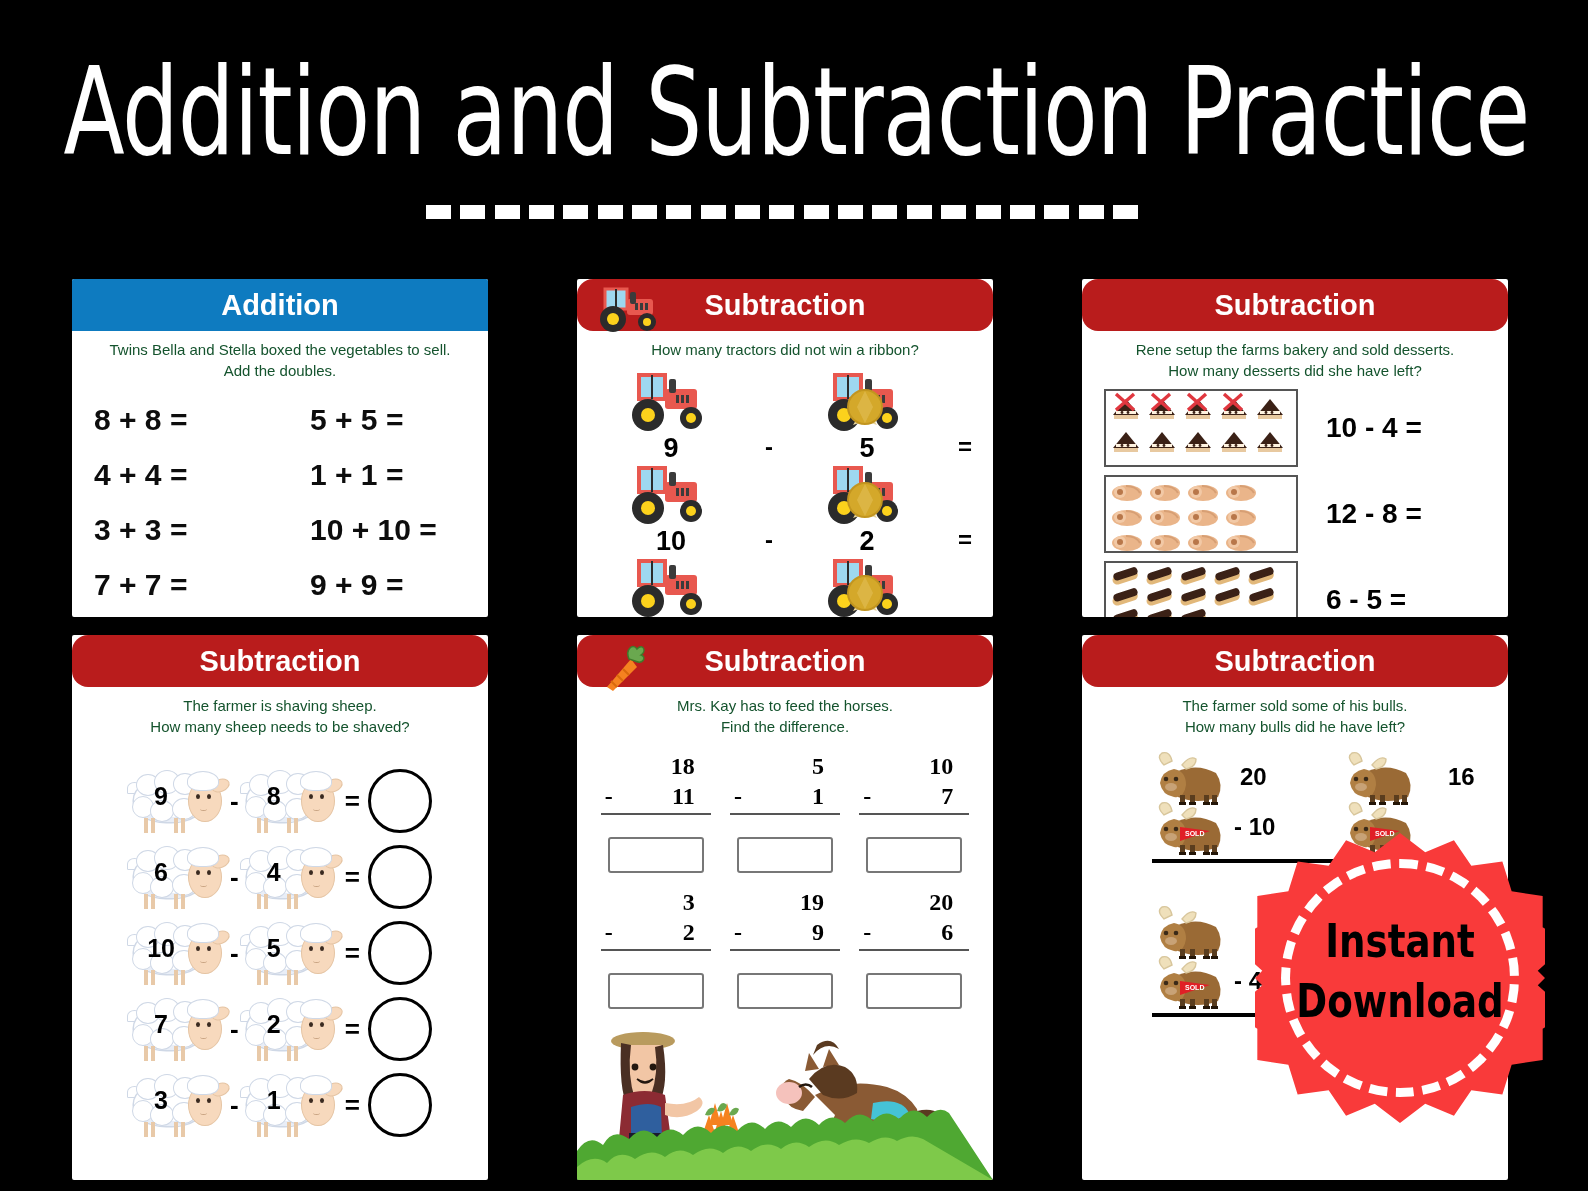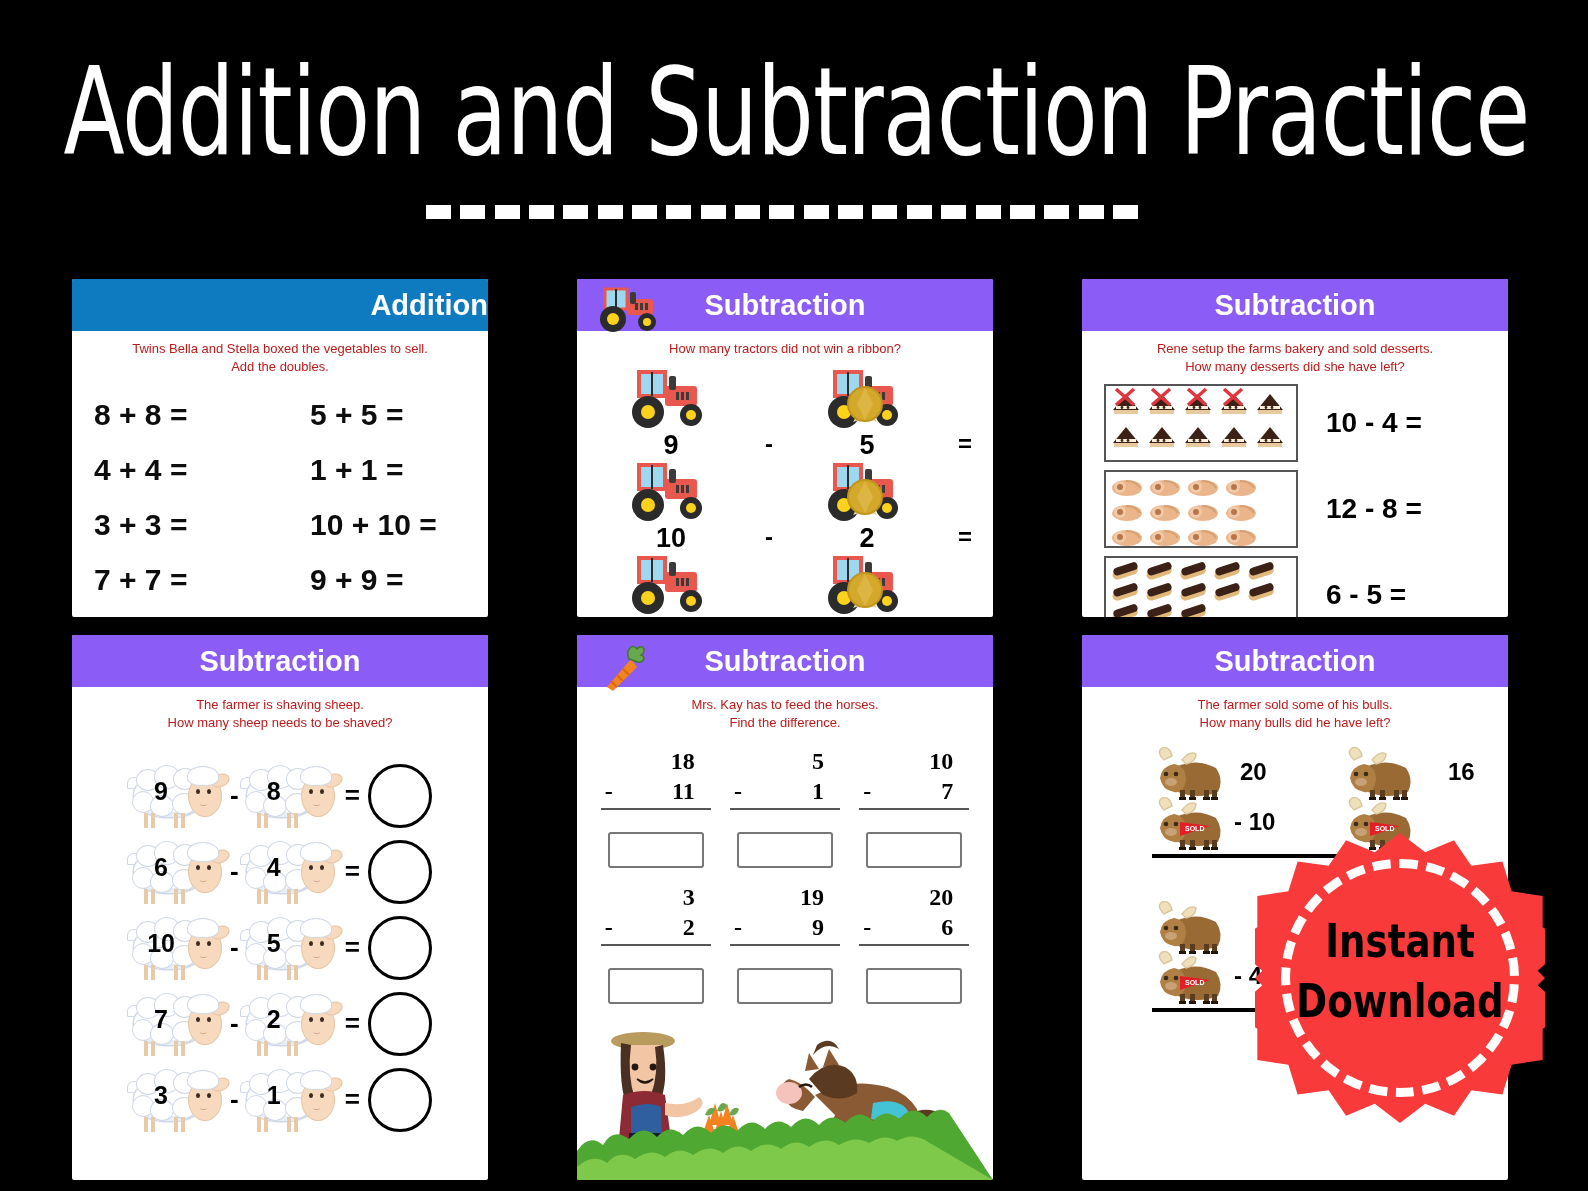--- a/index.html
+++ b/index.html
@@ -37,25 +37,25 @@
     background:#fff;border:7px solid #000;border-radius:9px;
     box-sizing:border-box;overflow:hidden;
   }
   .card-top{top:4px;height:352px;}
   .card-bot{top:360px;height:559px;}
 
   .card-head{
     position:relative;height:52px;display:flex;align-items:center;
     justify-content:center;color:#fff;font-size:29px;font-weight:bold;
   }
-  .head-blue{background:#0E7BC0;justify-content:flex-end;}
-  .head-orange{background:#8b5cf6;}
+  .head-blue{background:#0E7BC0;}
+  .head-orange{background:#b91c1c;border-radius:16px;}
 
   .card-sub{
-    text-align:center;color:#b91c1c;font-size:13px;line-height:1.38;
+    text-align:center;color:#14532d;font-size:15px;line-height:1.38;
     padding:9px 14px 0;font-weight:400;
   }
 
   
   .add-grid{
     display:grid;grid-template-columns:1fr 1fr;
     row-gap:21px;padding:22px 10px 0 22px;
   }
   .add-item{font-size:30px;font-weight:bold;color:#0d0d0d;}
   .add-c2{padding-left:24px;}

